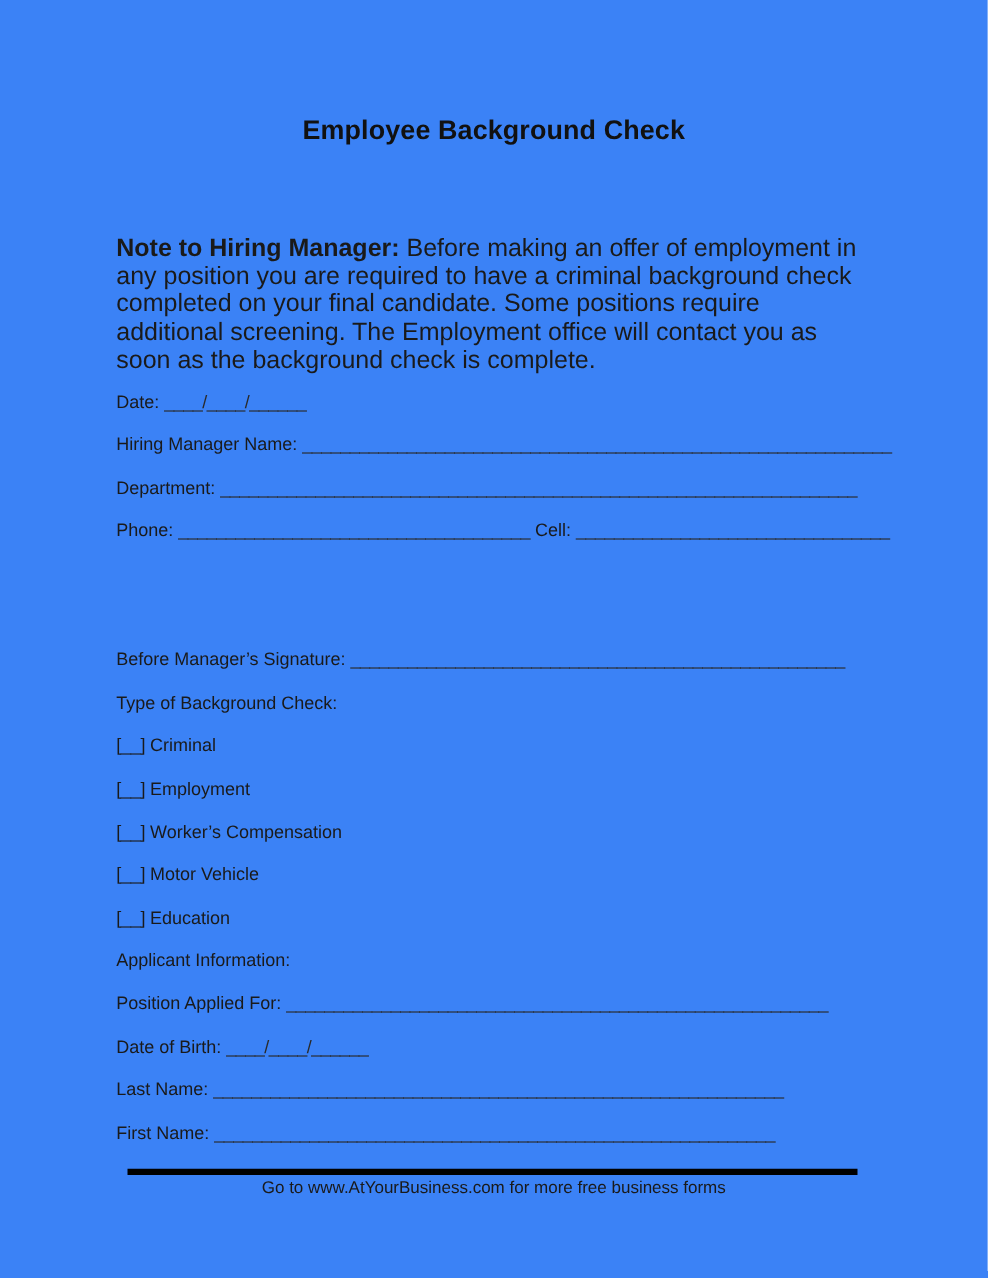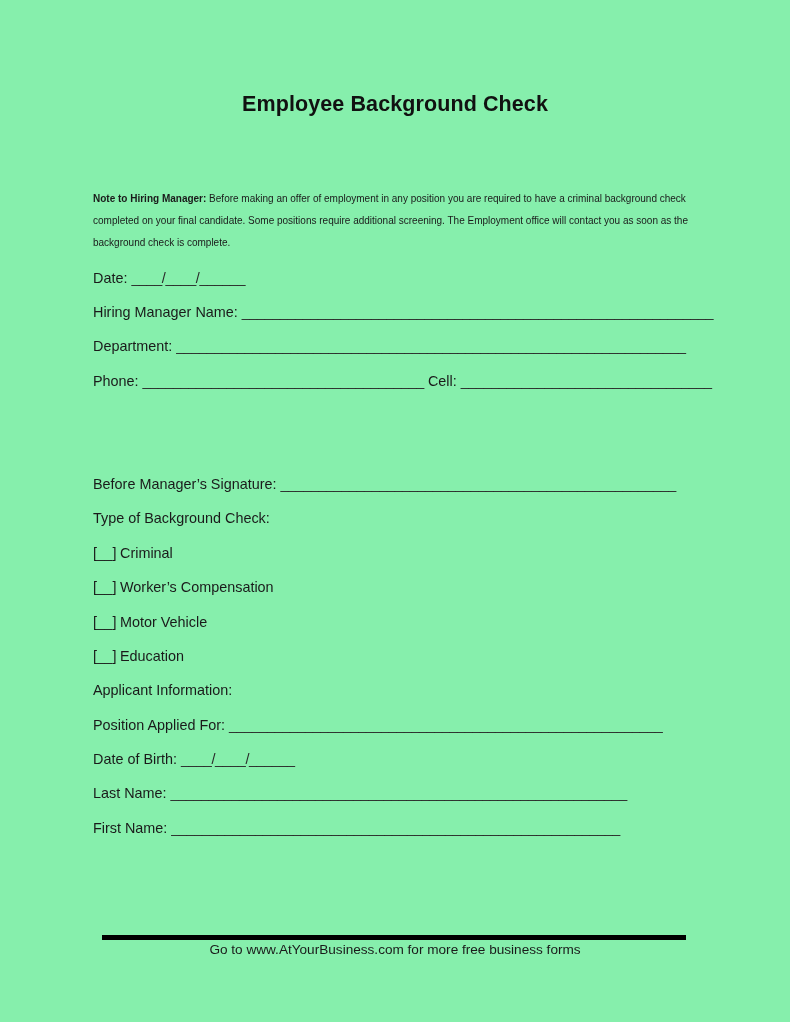--- a/index.html
+++ b/index.html
@@ -13,21 +13,21 @@
     position: relative;
     font-family: "Liberation Sans", sans-serif;
     color: #1a1a1a;
     overflow: hidden;
   }
   .page {
     position: absolute;
     top: 0; left: 0;
     width: 790px;
     height: 1022px;
-    background: #86efac;
+    background: #3b82f6;
   }
   
   .doc-title {
     position: absolute;
     top: 92px;
     left: 0;
     width: 790px;
     text-align: center;
     font-size: 21.5px;
     font-weight: bold;
@@ -35,21 +35,21 @@
     color: #111;
   }
   
   .body-wrap {
     position: absolute;
     left: 93px;
     top: 188px;
     width: 600px;
   }
   .note-para {
-    font-size: 10px;
+    font-size: 20px;
     line-height: 22.2px;
     color: #1a1a1a;
     margin: 0 0 14px 0;
     width: 597px;
     text-align: left;
   }
   .note-para .lead {
     font-weight: bold;
   }
   
@@ -127,20 +127,23 @@
     </div>
 
     <div class="form-row">
       <span>Type of Background Check:</span>
     </div>
 
     <div class="form-row">
       <span class="chk">[__] </span><span>Criminal</span>
     </div>
 
+    <div class="form-row">
+      <span class="chk">[__] </span><span>Employment</span>
+    </div>
 
     <div class="form-row">
       <span class="chk">[__] </span><span>Worker’s Compensation</span>
     </div>
 
     <div class="form-row">
       <span class="chk">[__] </span><span>Motor Vehicle</span>
     </div>
 
 

